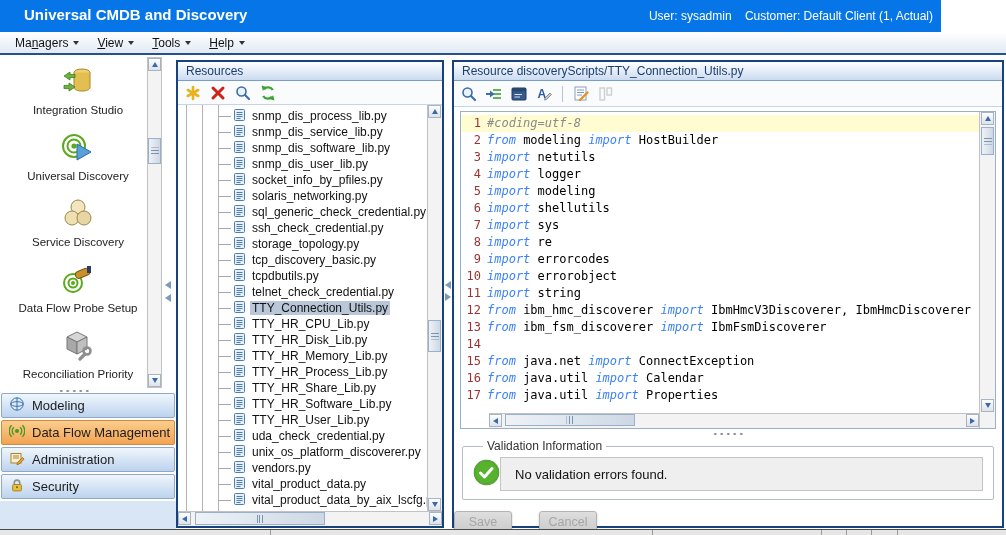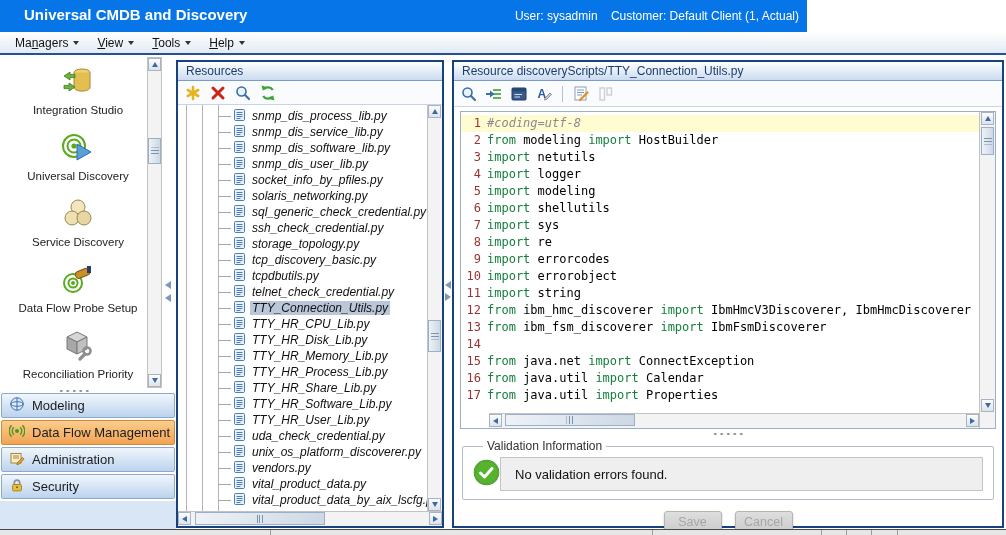--- a/index.html
+++ b/index.html
@@ -2,21 +2,21 @@
 <html><head>
 <meta charset="utf-8">
 <style>
   * { box-sizing: border-box; margin: 0; padding: 0; }
   html,body { width:1006px; height:535px; }
   body {
     position:relative; overflow:hidden; background:#fff;
     font-family:"Liberation Sans", sans-serif; font-size:12px; color:#111;
   }
   
-  .banner { position:absolute; left:0; top:0; width:807px; height:32px;
+  .banner { position:absolute; left:0; top:0; width:941px; height:32px;
     background:#0575e8; color:#fff; }
   .banner .title { position:absolute; left:24px; top:6px; font-size:15px; font-weight:bold; }
   .banner .userinfo { position:absolute; right:8px; top:9px; font-size:12px; }
   .banner .userinfo span { margin-left:10px; }
   
   .menubar { position:absolute; left:0; top:32px; width:1006px; height:23px;
     background:linear-gradient(#ffffff,#e2eaf4); border-bottom:2px solid #26518f;
     display:flex; align-items:center; padding-left:6px; }
   .menu-item { display:flex; align-items:center; gap:5px; padding:2px 9px; cursor:default; }
   .menu-item .mn { text-decoration:underline; }
@@ -55,49 +55,49 @@
   .panel { position:absolute; top:60px; height:468px; border:2px solid #17427e; background:#fff; display:flex; flex-direction:column; }
   .panel-header { height:19px; flex:0 0 19px; background:linear-gradient(#feffff,#cbdbf0);
     border-bottom:1px solid #7a9cc8; font-size:12px; color:#1c3e6e; line-height:18px; padding-left:8px; }
   .ptoolbar { flex:0 0 24px; background:#fafbfd; border-bottom:1px solid #c8d4e4;
     display:flex; align-items:center; padding-left:5px; gap:5px; }
   .tb-btn { width:20px; height:20px; display:flex; align-items:center; justify-content:center; }
   .tb-sep { width:1px; height:16px; background:#b8c2ce; margin:0 3px; }
   .disabled-ico { opacity:.45; filter:grayscale(1); }
   
   .res-panel { left:176px; width:268px; }
-  .tree-area { position:relative; flex:1 1 auto; overflow:hidden;font-style:italic; }
+  .tree-area { position:relative; flex:1 1 auto; overflow:hidden; }
   .guide { position:absolute; top:0; bottom:0; width:1px; background:#b4b4b4; }
   .tree-rows { position:absolute; left:0; top:3px; right:15px; }
   .tree-row { height:16px; display:flex; align-items:center; padding-left:40px; white-space:nowrap; overflow:hidden; }
   .tree-row .conn { flex:0 0 13px; height:1px; background:#a8a8a8; margin-right:2px; }
   .tree-row svg { flex:0 0 auto; margin-right:4px; }
   .tree-row .flabel { font-size:12px; padding:0 2px; }
   .tree-row.selected .flabel { background:#b9c7d9; }
   .res-vscroll { position:absolute; right:0; top:0; bottom:0; width:15px; background:#f3f3f3; border-left:1px solid #c2c2c2; }
   .res-hscroll { position:relative; flex:0 0 15px; background:#f3f3f3; border-top:1px solid #c2c2c2; }
   
   .ed-panel { left:452px; width:552px; }
   .code-outer { flex:0 0 318px; margin:4px 6px 0 6px; border:1px solid #9ab0c6; position:relative; background:#fff; }
   .code-rows { position:absolute; left:0; top:0; right:16px; bottom:15px; overflow:hidden; padding-top:3px; }
   .code-line { height:17px; line-height:17px; white-space:pre; font-family:"DejaVu Sans Mono", monospace; font-size:12px; display:flex; }
   .code-line.hl { background:#fffcd2; }
   .lnum { flex:0 0 26px; text-align:right; padding-right:6px; color:#9a3333; }
-  .tok-kw { color:#15803d; }
+  .tok-kw { color:#3b82f6;font-style:italic; }
   .tok-cmt { color:#8a8a8a; font-style:italic; }
   .tok-tx { color:#000; }
   .code-vscroll { position:absolute; right:0; top:0; bottom:0; width:16px; background:#f3f3f3; border-left:1px solid #c2c2c2; }
   .code-hscroll { position:absolute; left:28px; right:16px; bottom:0; height:15px; background:#f3f3f3; border-top:1px solid #c2c2c2; }
   .ed-dots { flex:0 0 10px; position:relative; }
   fieldset.validation { margin:0 8px; border:1px solid #b4bcc8; border-radius:2px; padding:4px 10px 8px 10px; }
   fieldset.validation legend { font-size:12px; color:#333; padding:0 4px; margin-left:10px; }
   .val-body { display:flex; align-items:center; gap:0; }
   .val-msg { flex:1; height:34px; background:#efefef; border:1px solid #c4c4c4; display:flex; align-items:center;
     padding-left:14px; font-size:13px; color:#111; }
-  .actions { margin-top:11px; display:flex; justify-content:center; gap:13px; }
+  .actions { margin-top:11px; display:flex; gap:27px; }
   .btn { width:58px; height:21px; background:linear-gradient(#dedede,#cccccc); border:1px solid #b4b4b4;
     border-radius:3px; color:#a6a6a6; font-size:12.5px; box-shadow:0 1px 2px rgba(0,0,0,.28); }
   
   .statusbar { position:absolute; left:0; top:529px; width:1006px; height:6px; background:#e6e6e6; border-top:1px solid #4a4a4a; }
   .statusbar i { position:absolute; top:0; bottom:0; width:1px; background:#9a9a9a; }
 </style>
 </head>
 <body>
 
 <div class="banner">

